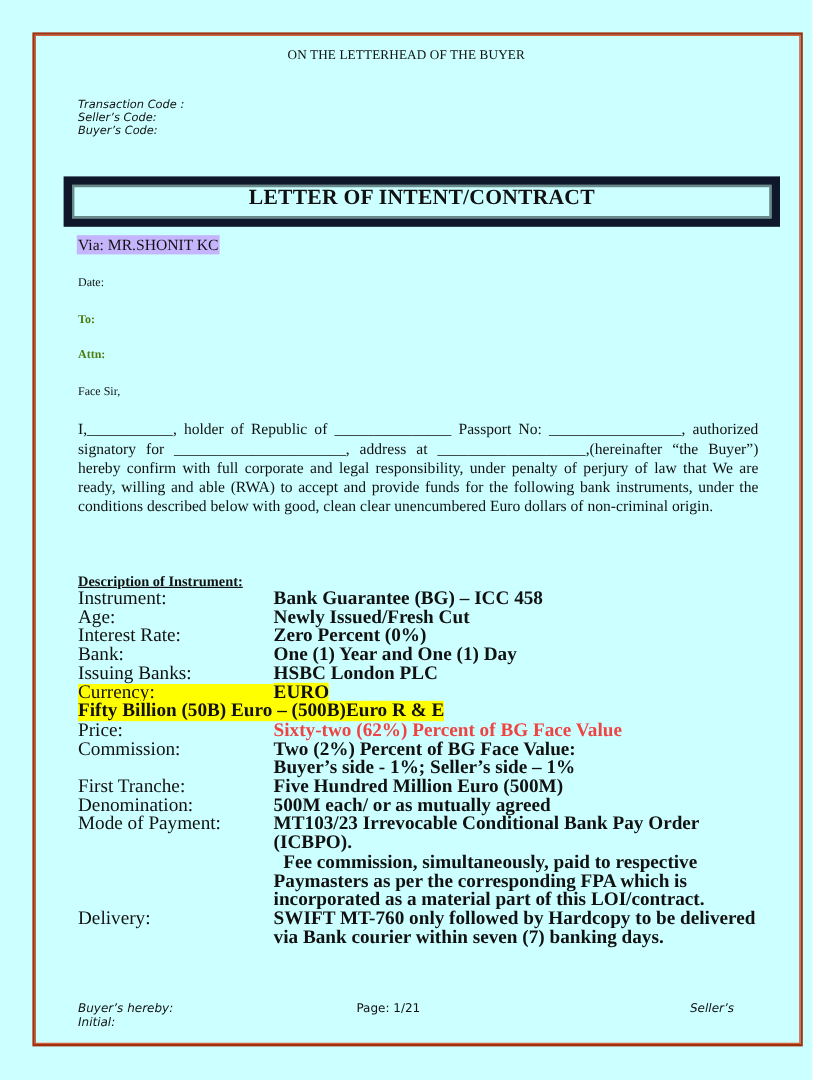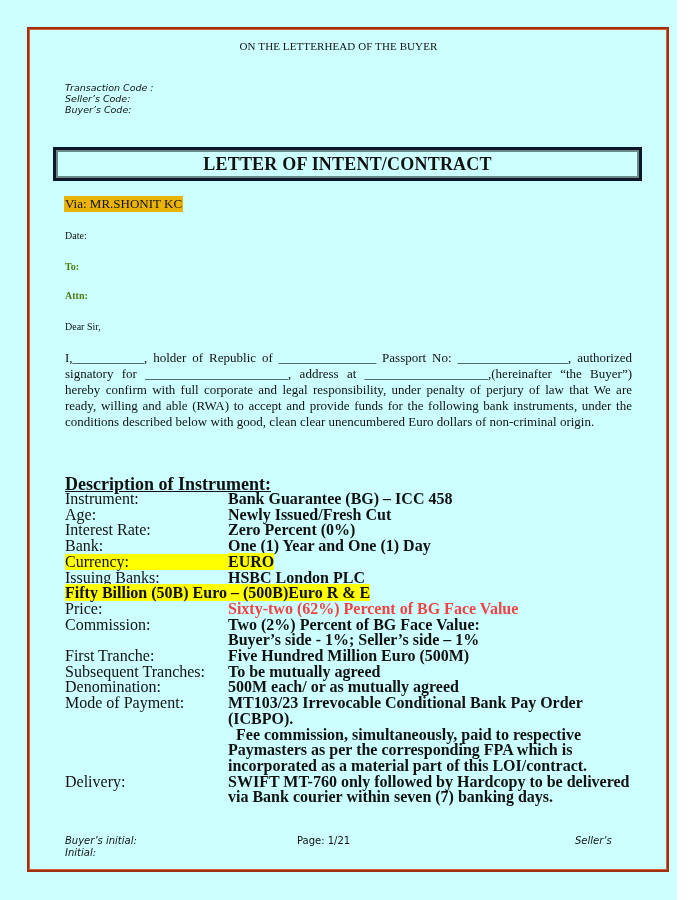--- a/index.html
+++ b/index.html
@@ -22,40 +22,40 @@
     position: absolute; left: 0; top: 40px; width: 677px; text-align: center;
     font-size: 11px; letter-spacing: 0.1px;
   }
   .codes {
     position: absolute; left: 65px; top: 82px;
     font-family: "DejaVu Sans", sans-serif; font-style: italic;
     font-size: 9.5px; line-height: 11px;
   }
   .title-box {
     position: absolute; left: 53px; top: 147px; width: 583px; height: 28px;
-    border: 3px solid #0f172a;
+    border: 7px solid #0f172a;
     box-shadow: inset 0 0 0 2px #6a8a8a;
-    display: flex; align-items: center; justify-content: center;
+    display: flex; align-items: flex-start; justify-content: center;
   }
   .title-box span {
     font-weight: bold; font-size: 18px; letter-spacing: 0.2px;
   }
   .via {
     position: absolute; left: 64px; top: 196px;
-    font-size: 13px; background: #eab308; padding: 0 1px; line-height: 16px;
+    font-size: 13px; background: #c4b5fd; padding: 0 1px; line-height: 16px;
   }
   .line { position: absolute; left: 65px; font-size: 10px; line-height: 16px; }
   .blue { color: #4d7c0f; font-weight: bold; }
   .para {
     position: absolute; left: 65px; top: 350px; width: 567px;
     font-size: 13px; line-height: 16px; text-align: justify;
   }
   .desc-head {
     position: absolute; left: 65px; top: 476px;
-    font-size: 18px; font-weight: bold; text-decoration: underline; line-height: 16px; text-align: center;
+    font-size: 12px; font-weight: bold; text-decoration: underline; line-height: 16px; text-align: center;
   }
   .rows { position: absolute; left: 65px; top: 491px; width: 570px; }
   .row { display: flex; font-size: 16px; line-height: 15.7px; }
   .row .lbl { width: 163px; flex: none; }
   .row .val { font-weight: bold; flex: 1; }
   .hl { background: #ffff00; }
   .hl-val { background: #ffff00; display: inline; }
   .val.blueval { color: #ef4444; }
   .footer {
     position: absolute; top: 835px; font-family: "DejaVu Sans", sans-serif;
@@ -78,21 +78,21 @@
 
 <div class="title-box" data-name="title-box">
   <span data-name="document-title">LETTER OF INTENT/CONTRACT</span>
 </div>
 
 <div class="via" data-name="via-line">Via: MR.SHONIT KC</div>
 
 <div class="line" style="top:228px" data-name="date-label">Date:</div>
 <div class="line blue" style="top:259px" data-name="to-label">To:</div>
 <div class="line blue" style="top:288px" data-name="attn-label">Attn:</div>
-<div class="line" style="top:319px" data-name="salutation">Dear Sir,</div>
+<div class="line" style="top:319px" data-name="salutation">Face Sir,</div>
 
 <div class="para" data-name="body-paragraph">I,___________, holder of Republic of _______________ Passport No: _________________, authorized signatory for ______________________, address at ___________________,(hereinafter “the Buyer”) hereby confirm with full corporate and legal responsibility, under penalty of perjury of law that We are ready, willing and able (RWA) to accept and provide funds for the following bank instruments, under the conditions described below with good, clean clear unencumbered Euro dollars of non-criminal origin.</div>
 
 <div class="desc-head" data-name="description-heading">Description of Instrument:</div>
 
 <div class="rows" data-name="description-table">
   <div class="row" data-name="row-instrument">
     <div class="lbl" data-name="row-label">Instrument:</div>
     <div class="val" data-name="row-value">Bank Guarantee (BG) – ICC 458</div>
   </div>
@@ -101,71 +101,67 @@
     <div class="val" data-name="row-value">Newly Issued/Fresh Cut</div>
   </div>
   <div class="row" data-name="row-interest-rate">
     <div class="lbl" data-name="row-label">Interest Rate:</div>
     <div class="val" data-name="row-value">Zero Percent (0%)</div>
   </div>
   <div class="row" data-name="row-term">
     <div class="lbl" data-name="row-label">Bank:</div>
     <div class="val" data-name="row-value">One (1) Year and One (1) Day</div>
   </div>
+  <div class="row" data-name="row-issuing-banks">
+    <div class="lbl" data-name="row-label">Issuing Banks:</div>
+    <div class="val" data-name="row-value">HSBC London PLC</div>
+  </div>
   <div class="row" data-name="row-currency">
     <div class="lbl hl" data-name="row-label">Currency:</div>
     <div class="val"><span class="hl-val" data-name="row-value">EURO</span></div>
-  </div>
-  <div class="row" data-name="row-issuing-banks">
-    <div class="lbl" data-name="row-label">Issuing Banks:</div>
-    <div class="val" data-name="row-value">HSBC London PLC</div>
   </div>
   <div class="row" data-name="row-contract-amount">
     <div class="val"><span class="hl-val" data-name="row-value">Fifty Billion (50B) Euro – (500B)Euro R &amp; E</span></div>
   </div>
   <div class="row" data-name="row-price">
     <div class="lbl" data-name="row-label">Price:</div>
     <div class="val blueval" data-name="row-value">Sixty-two (62%) Percent of BG Face Value</div>
   </div>
   <div class="row" data-name="row-commission">
     <div class="lbl" data-name="row-label">Commission:</div>
     <div class="val" data-name="row-value">Two (2%) Percent of BG Face Value:</div>
   </div>
   <div class="row" data-name="row-commission-split">
     <div class="lbl" data-name="row-label"></div>
     <div class="val" data-name="row-value">Buyer’s side - 1%; Seller’s side – 1%</div>
   </div>
   <div class="row" data-name="row-first-tranche">
     <div class="lbl" data-name="row-label">First Tranche:</div>
     <div class="val" data-name="row-value">Five Hundred Million Euro (500M)</div>
   </div>
-  <div class="row" data-name="row-subsequent-tranches">
-    <div class="lbl" data-name="row-label">Subsequent Tranches:</div>
-    <div class="val" data-name="row-value">To be mutually agreed</div>
-  </div>
   <div class="row" data-name="row-denomination">
     <div class="lbl" data-name="row-label">Denomination:</div>
     <div class="val" data-name="row-value">500M each/ or as mutually agreed</div>
   </div>
   <div class="row" data-name="row-mode-of-payment">
     <div class="lbl" data-name="row-label">Mode of Payment:</div>
     <div class="val" data-name="row-value">MT103/23 Irrevocable Conditional Bank Pay Order (ICBPO).</div>
   </div>
   <div class="row" data-name="row-fee-commission">
     <div class="lbl" data-name="row-label"></div>
     <div class="val" data-name="row-value">&nbsp;&nbsp;Fee commission, simultaneously, paid to respective Paymasters as per the corresponding FPA which is incorporated as a material part of this LOI/contract.</div>
   </div>
   <div class="row" data-name="row-delivery">
     <div class="lbl" data-name="row-label">Delivery:</div>
     <div class="val" data-name="row-value">SWIFT MT-760 only followed by Hardcopy to be delivered via Bank courier within seven (7) banking days.</div>
   </div>
 </div>
 
 <div class="footer" style="left:65px" data-name="footer-buyer-initial">
-  <div data-name="buyer-initial-label">Buyer’s initial:</div>
+  <div data-name="buyer-initial-label">Buyer’s hereby:</div>
   <div data-name="initial-label">Initial:</div>
 </div>
 <div class="footer" style="left:297px; font-style:normal" data-name="page-number">Page: 1/21</div>
 <div class="footer" style="left:575px; font-style:italic" data-name="footer-seller-label">Seller’s</div>
 
 <style>
   .footer[data-name="footer-buyer-initial"] { font-style: italic; }
 </style>
 
 </body></html>

